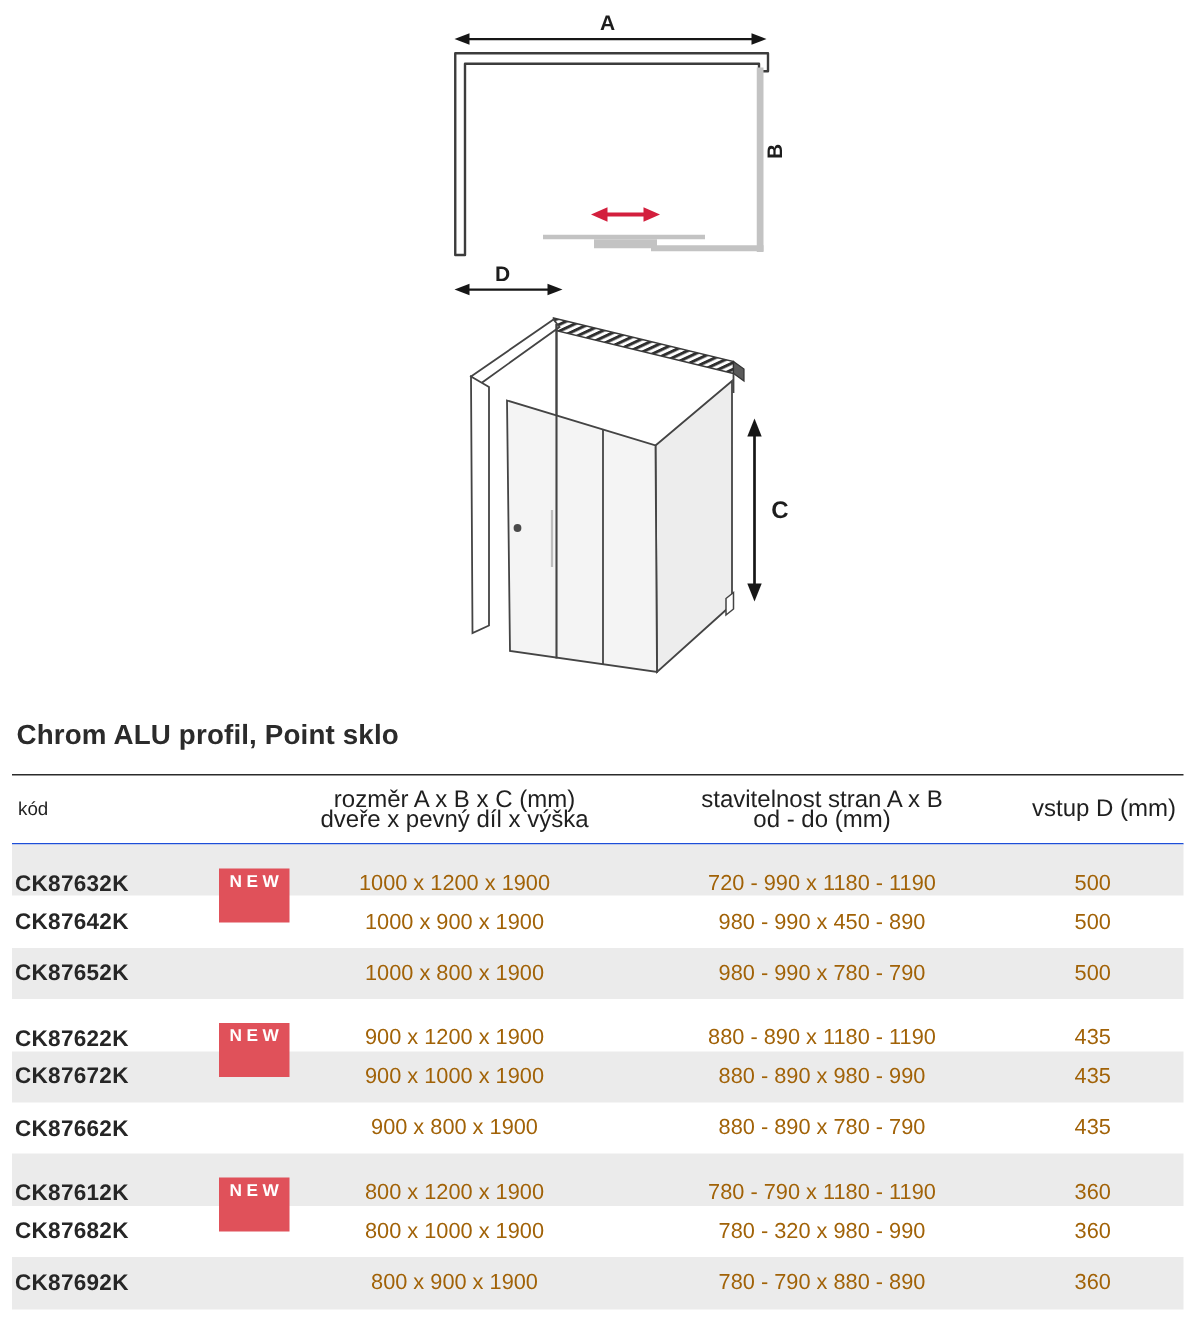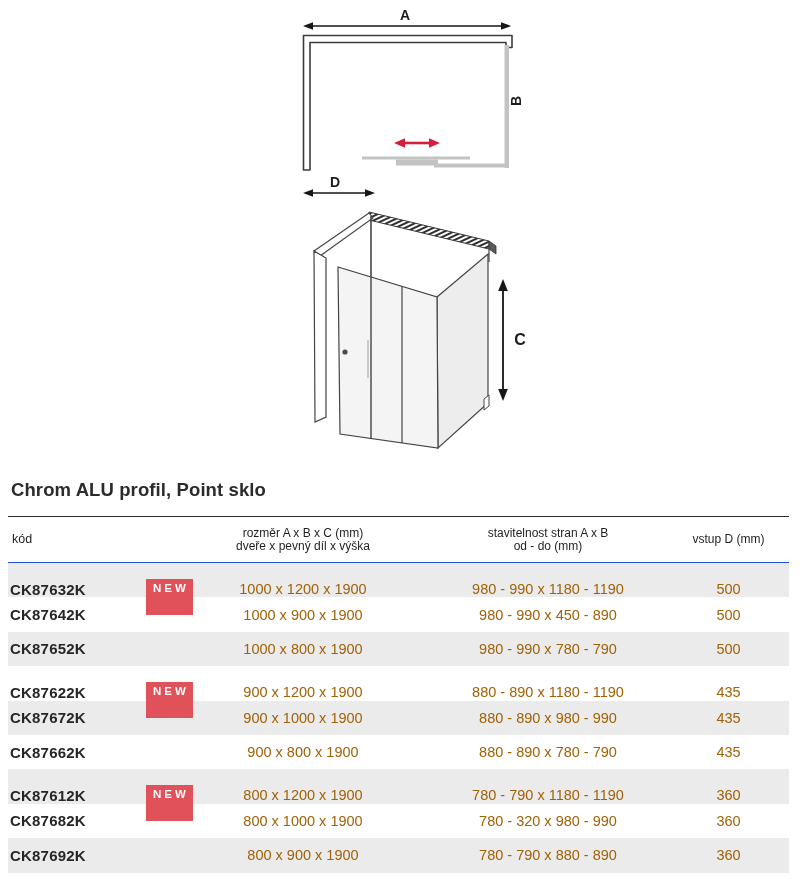--- a/index.html
+++ b/index.html
@@ -11,21 +11,21 @@
   .iso-diagram{position:absolute;left:292px;top:200px;width:260px;height:270px;}
   .dim{font-family:"Liberation Sans","DejaVu Sans",sans-serif;font-size:14px;font-weight:600;fill:#1d1d1d;}
 
   
   .section-title{position:absolute;left:11px;top:479px;font-size:18.5px;font-weight:bold;color:#2b2b2b;letter-spacing:.1px;}
 
   
   .spec-table{position:absolute;left:8px;top:516px;width:781px;border-top:1.5px solid #2b2b2b;}
   .thead{display:grid;grid-template-columns:132px 58px 210px 280px 101px;height:45px;
          border-bottom:1px solid #1d4ed8;align-items:center;}
-  .th{font-size:12px;line-height:13px;color:#1f1f1f;text-align:center;}
+  .th{font-size:16px;line-height:13px;color:#1f1f1f;text-align:center;}
   .th-kod{text-align:left;padding-left:4px;font-size:12.5px;}
   .th-vstup{padding-right:20px;white-space:nowrap;}
   .tbody{}
   .trow{display:grid;grid-template-columns:132px 58px 210px 280px 101px;height:34.4px;align-items:center;}
   .trow.striped{background:#ebebeb;}
   .cell{font-size:14.5px;}
   .cell-kod{padding-left:2px;}
   .code{font-weight:bold;font-size:15px;color:#262626;letter-spacing:.2px;}
   .cell-new{justify-self:start;}
   .badge{display:inline-block;background:#e0515a;color:#fff;font-weight:bold;font-size:11.5px;
@@ -114,21 +114,21 @@
     </div>
     <div class="tbody">
   <div class="trow striped">
     <div class="cell cell-kod">
       <span class="code">CK87632K</span>
     </div>
     <div class="cell cell-new">
       <span class="badge">NEW</span>
     </div>
     <div class="cell cell-dim">1000 x 1200 x 1900</div>
-    <div class="cell cell-stav">980 - 990 x 1180 - 1190</div>
+    <div class="cell cell-stav">720 - 990 x 1180 - 1190</div>
     <div class="cell cell-vstup">500</div>
   </div>
 
   <div class="trow">
     <div class="cell cell-kod">
       <span class="code">CK87642K</span>
     </div>
     <div class="cell cell-new">
       
     </div>

